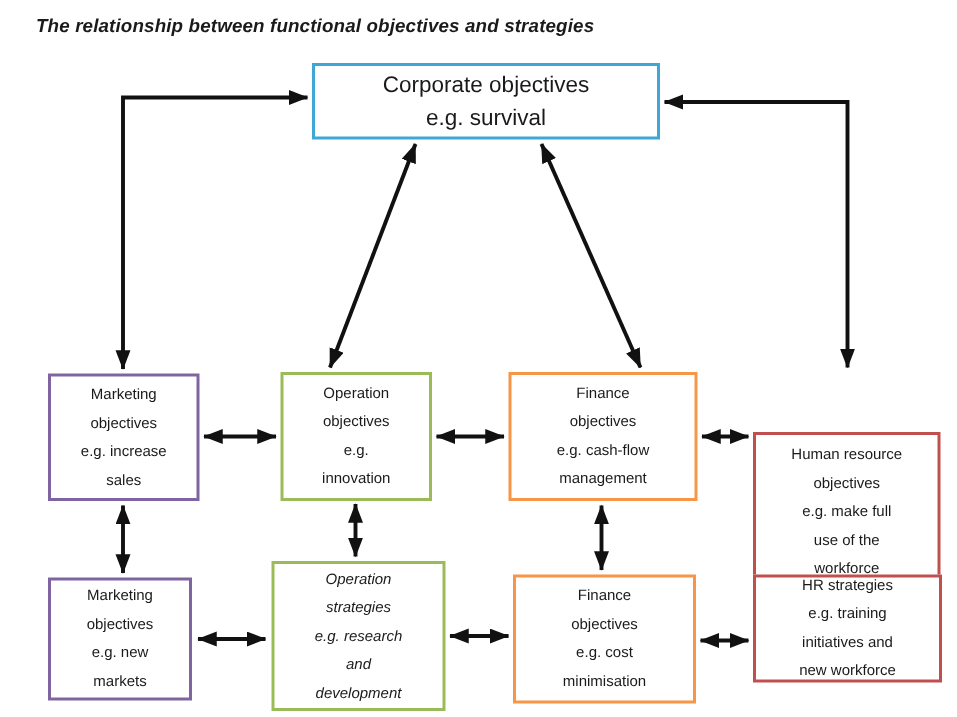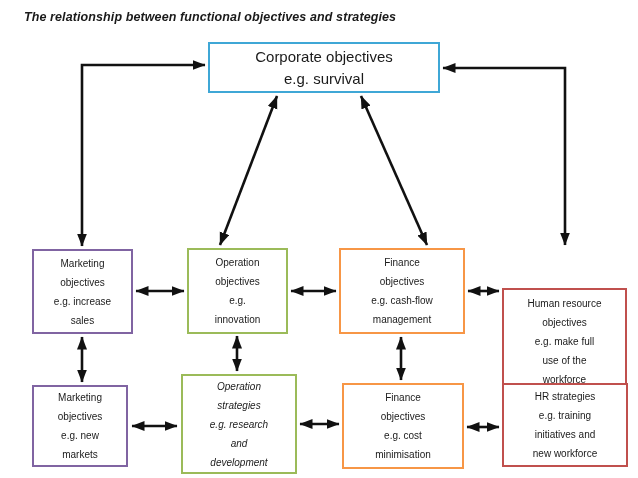--- a/index.html
+++ b/index.html
@@ -136,20 +136,20 @@
 development</span>
   </div>
 
   <div class="box" style="left: 342px; top: 383px; width: 122px; height: 86px; border-color: rgb(247, 150, 70);">
     <span class="box-text">Finance
 objectives
 e.g. cost
 minimisation</span>
   </div>
 
-  <div class="box" style="left: 502px; top: 383px; width: 126px; height: 84px; border-color: rgb(192, 80, 77);">
+  <div class="box" style="left: 502px; top: 383px; width: 126px; height: 72px; border-color: rgb(192, 80, 77);">
     <span class="box-text">HR strategies
 e.g. training
 initiatives and
 new workforce</span>
   </div>
 
 </div>
 
 </body></html>

